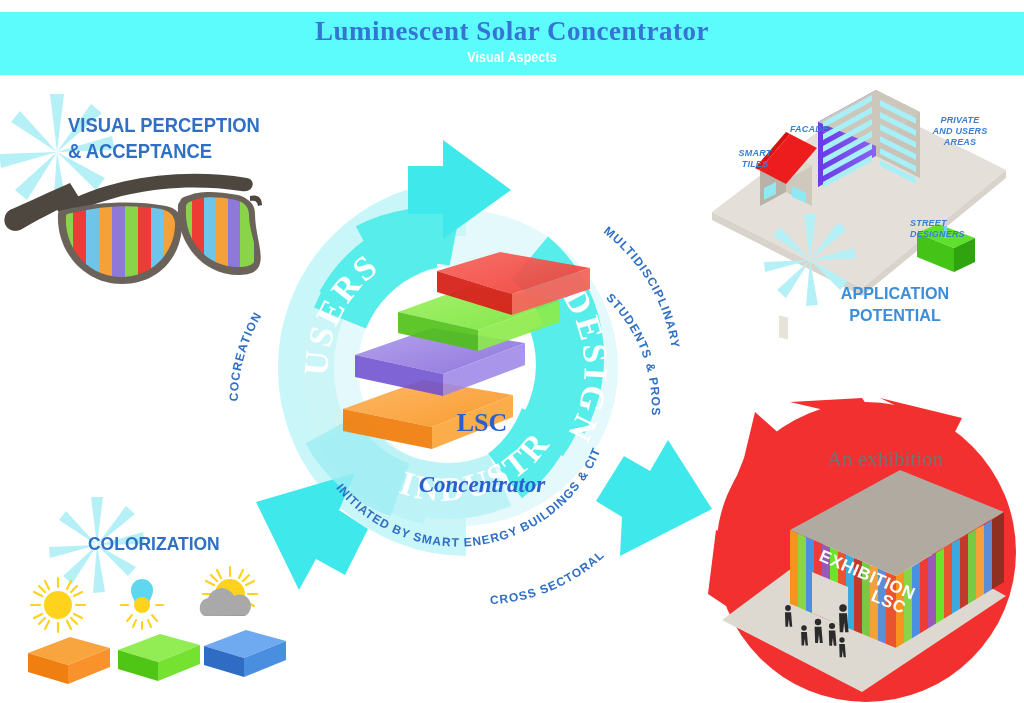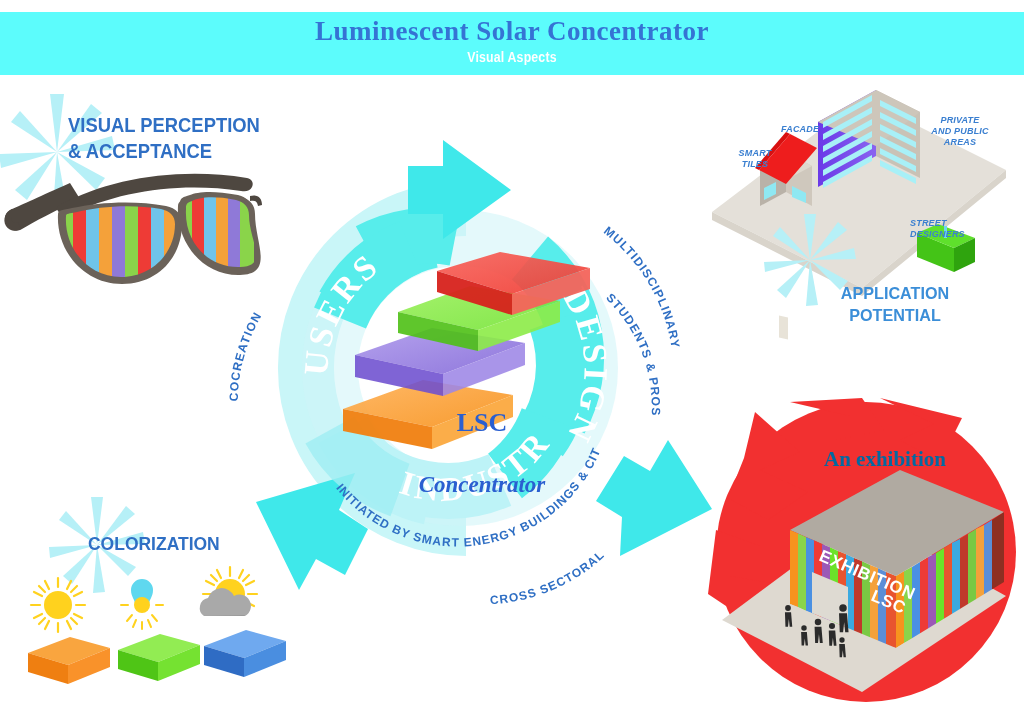--- a/index.html
+++ b/index.html
@@ -26,22 +26,22 @@
      font-family:"Liberation Serif",serif;font-weight:bold;color:#2a5fd0;}
   #lsc-abbr{left:362px;top:408px;width:240px;font-size:26px;}
   #lsc-full1{left:312px;top:440px;width:340px;font-size:23px;}
   #lsc-full2{left:312px;top:472px;width:340px;font-size:23px;font-style:italic;}
 
   
   #app-pot{position:absolute;left:800px;top:283px;width:190px;text-align:center;
      font-family:"Liberation Sans",sans-serif;font-weight:bold;font-size:17px;
      line-height:22px;color:#3b8ed8;transform:scaleX(.95);transform-origin:center top;}
   #exh-title{position:absolute;left:760px;top:447px;width:250px;text-align:center;
-     font-family:"Liberation Serif",serif;font-weight:bold;font-size:21px;
-     line-height:25px;color:#0369a1;}
+     font-family:"Liberation Serif",serif;font-weight:normal;font-size:21px;
+     line-height:25px;color:#737373;}
 
   #vis-perc{position:absolute;left:68px;top:112px;width:230px;
      font-family:"Liberation Sans",sans-serif;font-weight:bold;font-size:20px;
      line-height:26px;color:#2f6fc4;transform:scaleX(.92);transform-origin:left top;}
   #coloriz{position:absolute;left:88px;top:533px;width:230px;
      font-family:"Liberation Sans",sans-serif;font-weight:bold;font-size:19px;
      color:#2f6fc4;transform:scaleX(.92);transform-origin:left top;}
 
   .lbl-abs{position:absolute;}
 </style>
@@ -467,26 +467,26 @@
 
   <div id="coloriz">COLORIZATION</div>
 
   <div class="center-text" id="lsc-abbr">LSC</div>
   <div class="center-text" id="lsc-full2">Concentrator</div>
 
   <div class="tiny lbl-abs" style="left:730px;top:148px;width:50px;text-align:center;">
     <span>SMART</span><br>
     <span>TILES</span>
   </div>
-  <div class="tiny lbl-abs" style="left:781px;top:124px;width:56px;">
+  <div class="tiny lbl-abs" style="left:781px;top:124px;width:56px;text-align:center;">
     <span>FACADE</span>
   </div>
   <div class="tiny lbl-abs" style="left:920px;top:115px;width:80px;text-align:center;">
     <span>PRIVATE</span><br>
-    <span>AND PUBLIC</span><br>
+    <span>AND USERS</span><br>
     <span>AREAS</span>
   </div>
   <div class="tiny lbl-abs" style="left:910px;top:218px;width:74px;text-align:left;">
     <span>STREET</span><br>
     <span>DESIGNERS</span>
   </div>
 
   <div id="app-pot">
     <span>APPLICATION</span><br>
     <span>POTENTIAL</span>

